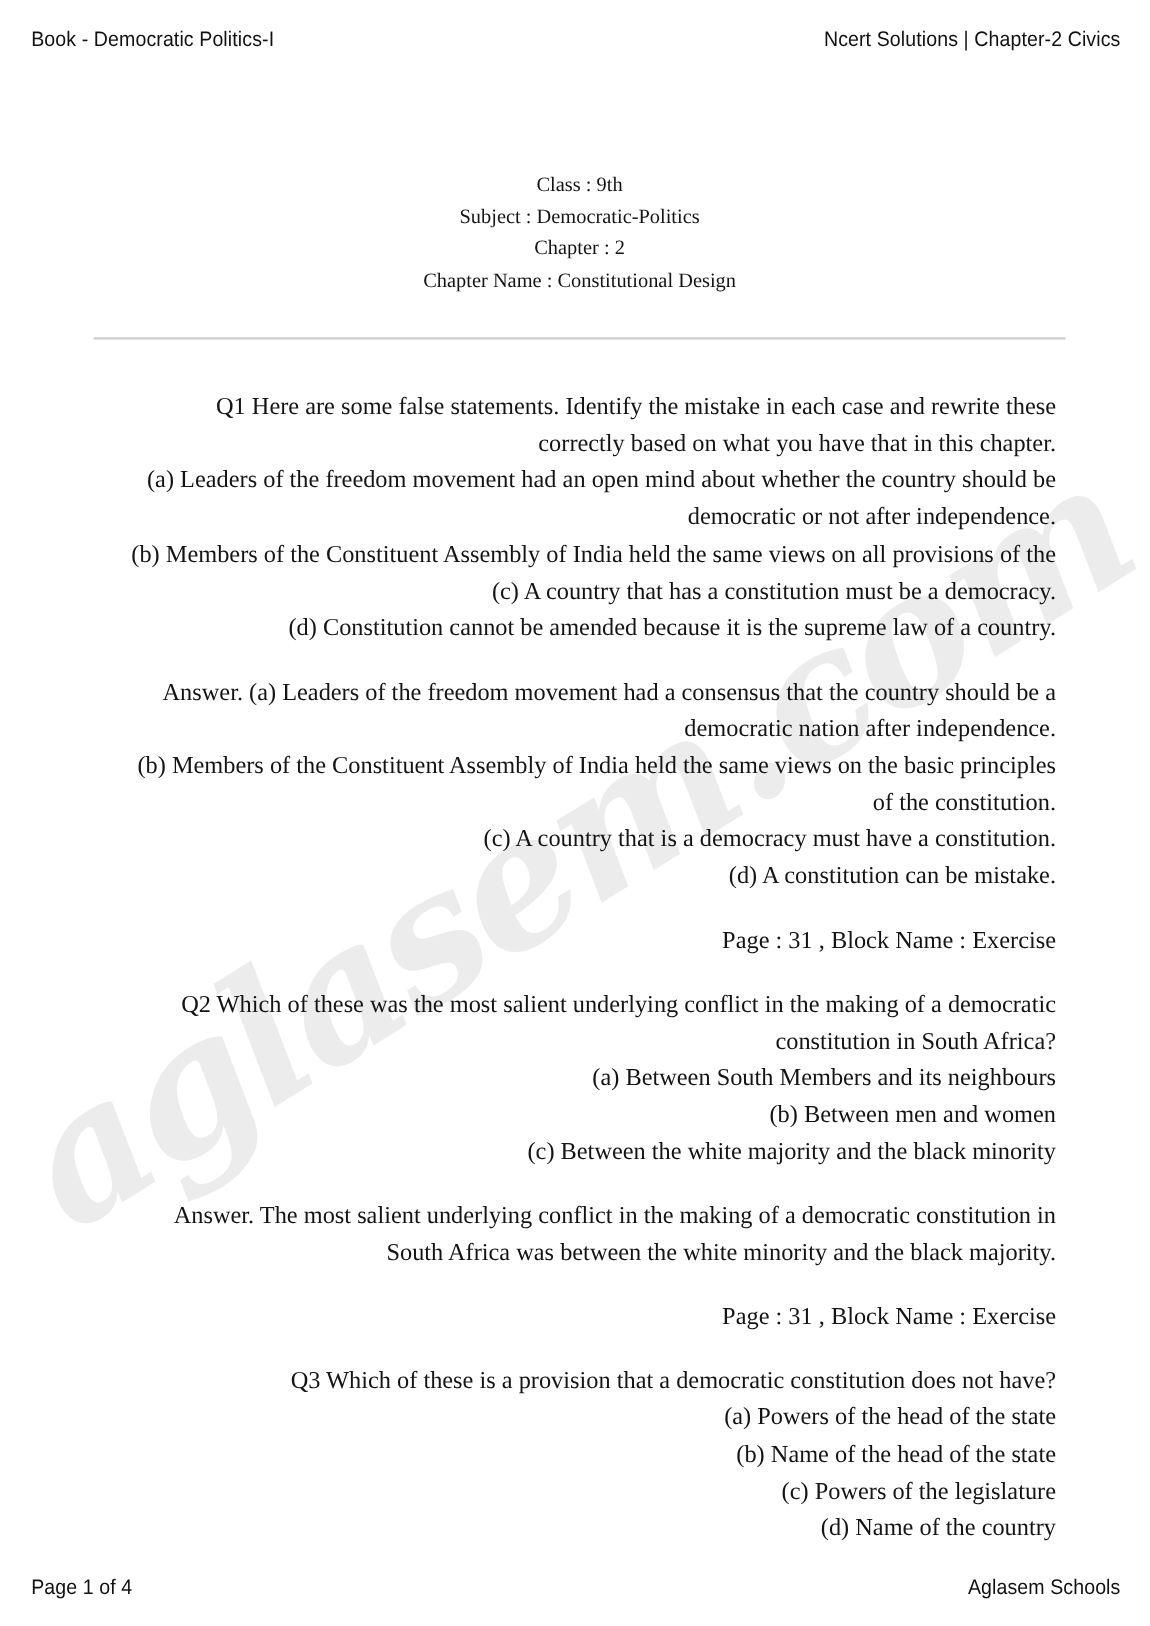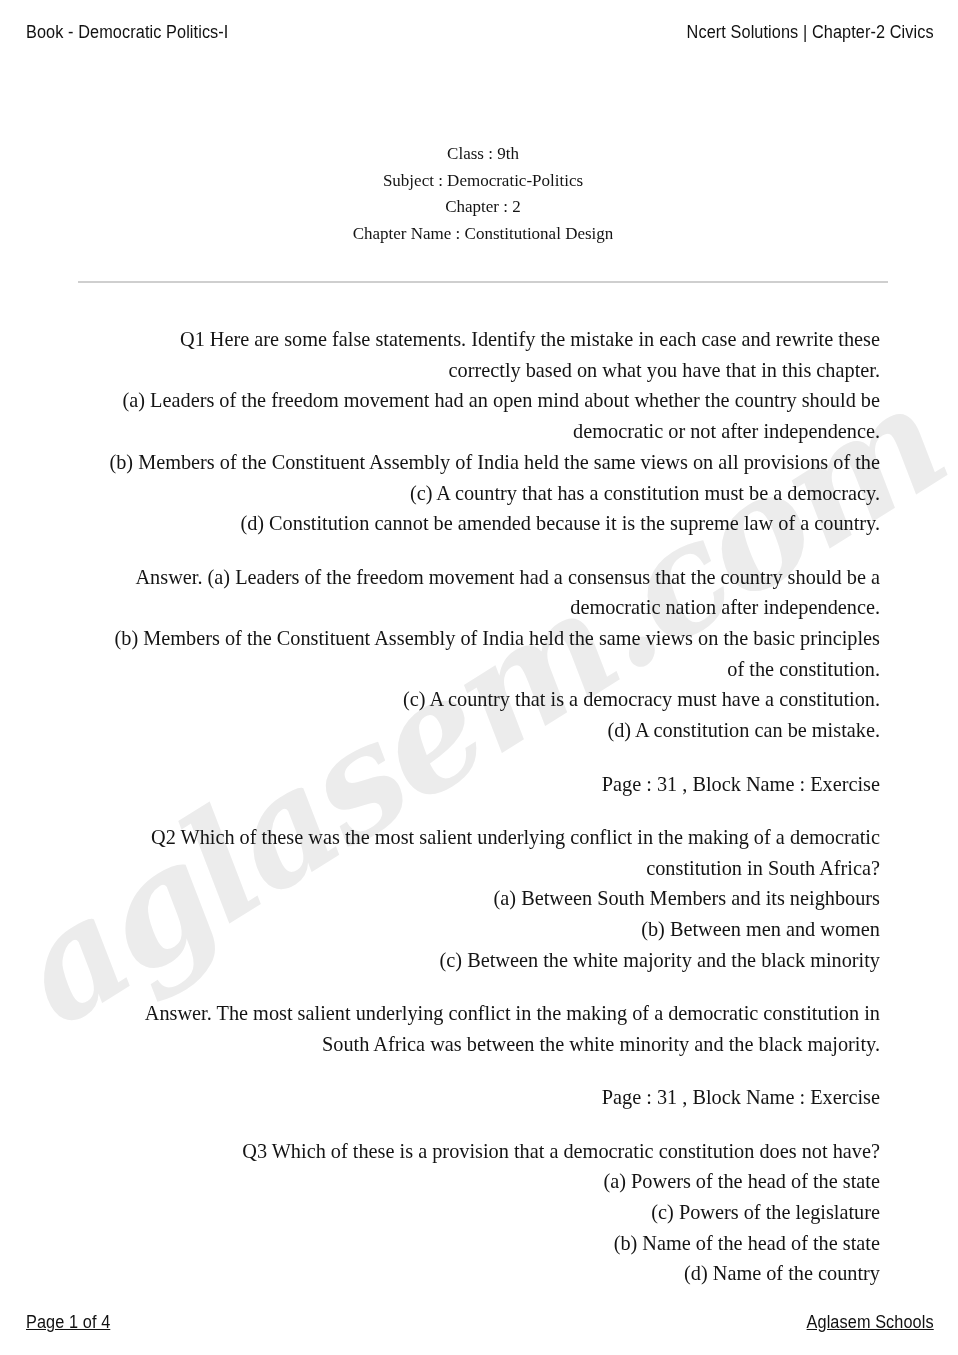--- a/index.html
+++ b/index.html
@@ -104,21 +104,20 @@
     left: 26px;
     right: 24px;
     display: flex;
     justify-content: space-between;
     align-items: flex-end;
     font-family: "Liberation Sans", sans-serif;
     font-size: 17.5px;
     color: #111111;
     letter-spacing: 0.1px;
     z-index: 3;
-    text-decoration: underline;
   }
   .runfoot .left  { transform: scaleX(0.93); transform-origin: left center; }
   .runfoot .right { transform: scaleX(0.93); transform-origin: right center; }
 </style>
 </head>
 <body>
 
 <div class="page">
 
   <div class="watermark">aglasem.com</div>
@@ -175,22 +174,22 @@
       <p class="line">South Africa was between the white minority and the black majority.</p>
     </div>
 
     <div class="block">
       <p class="line">Page : 31 , Block Name : Exercise</p>
     </div>
 
     <div class="block">
       <p class="line">Q3 Which of these is a provision that a democratic constitution does not have?</p>
       <p class="line">(a) Powers of the head of the state</p>
+      <p class="line">(b) Name of the head of the state</p>
       <p class="line">(c) Powers of the legislature</p>
-      <p class="line">(b) Name of the head of the state</p>
       <p class="line">(d) Name of the country</p>
     </div>
 
   </div>
 
   <div class="runfoot">
     <span class="left">Page 1 of 4</span>
     <span class="right">Aglasem Schools</span>
   </div>
 

